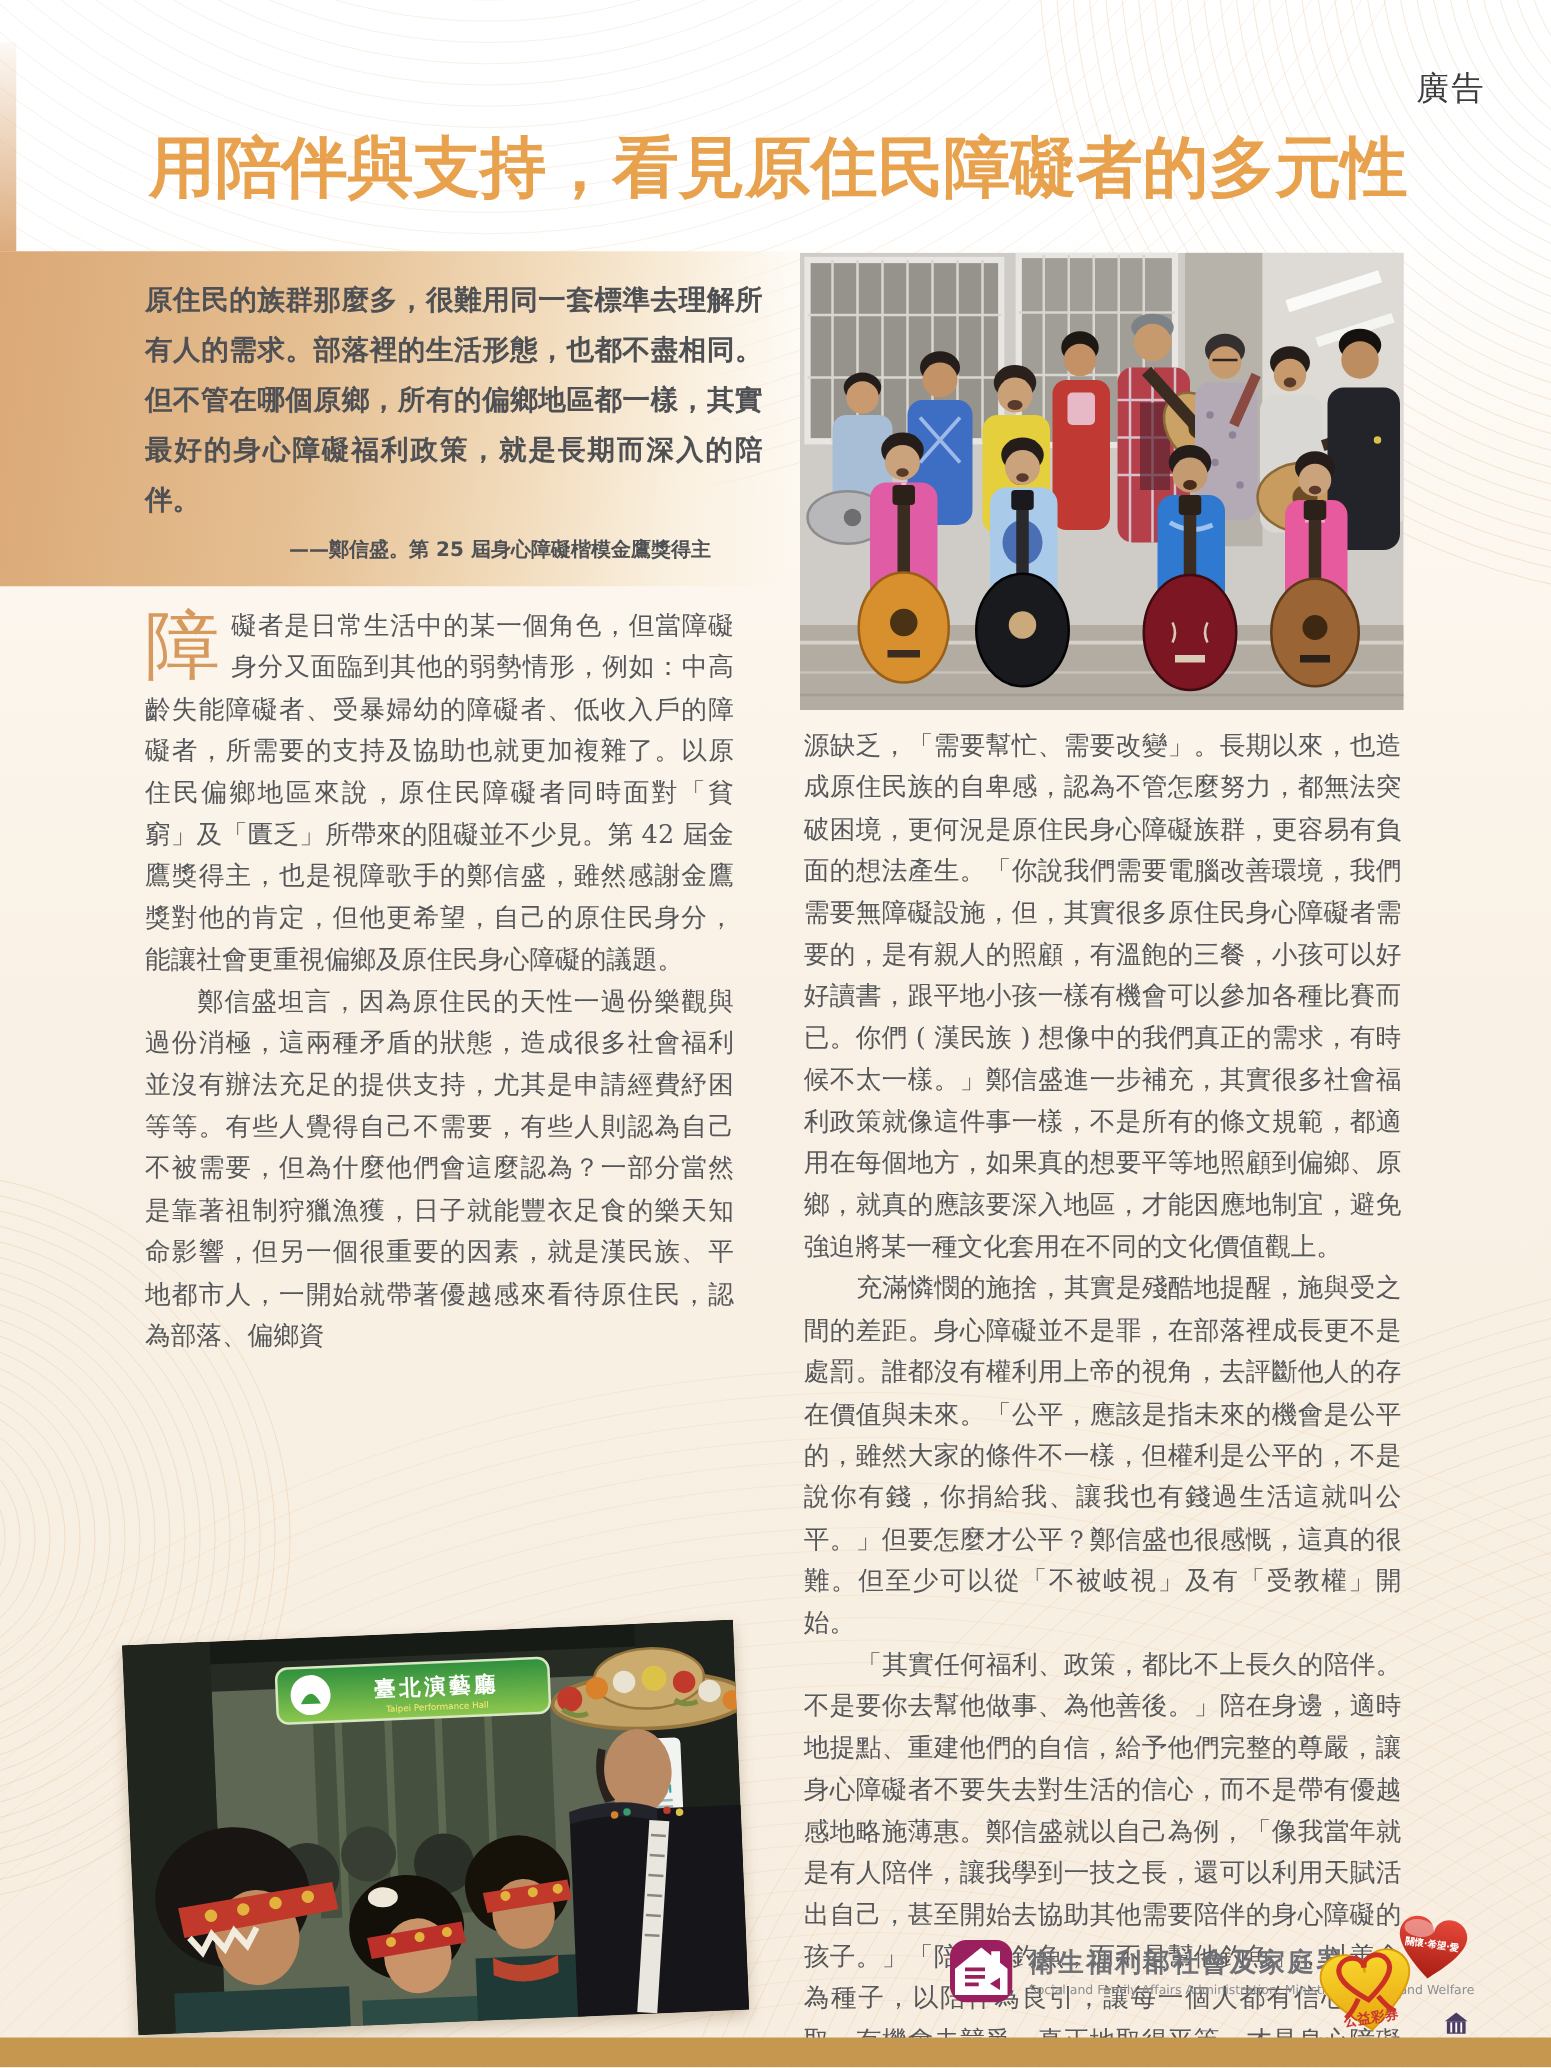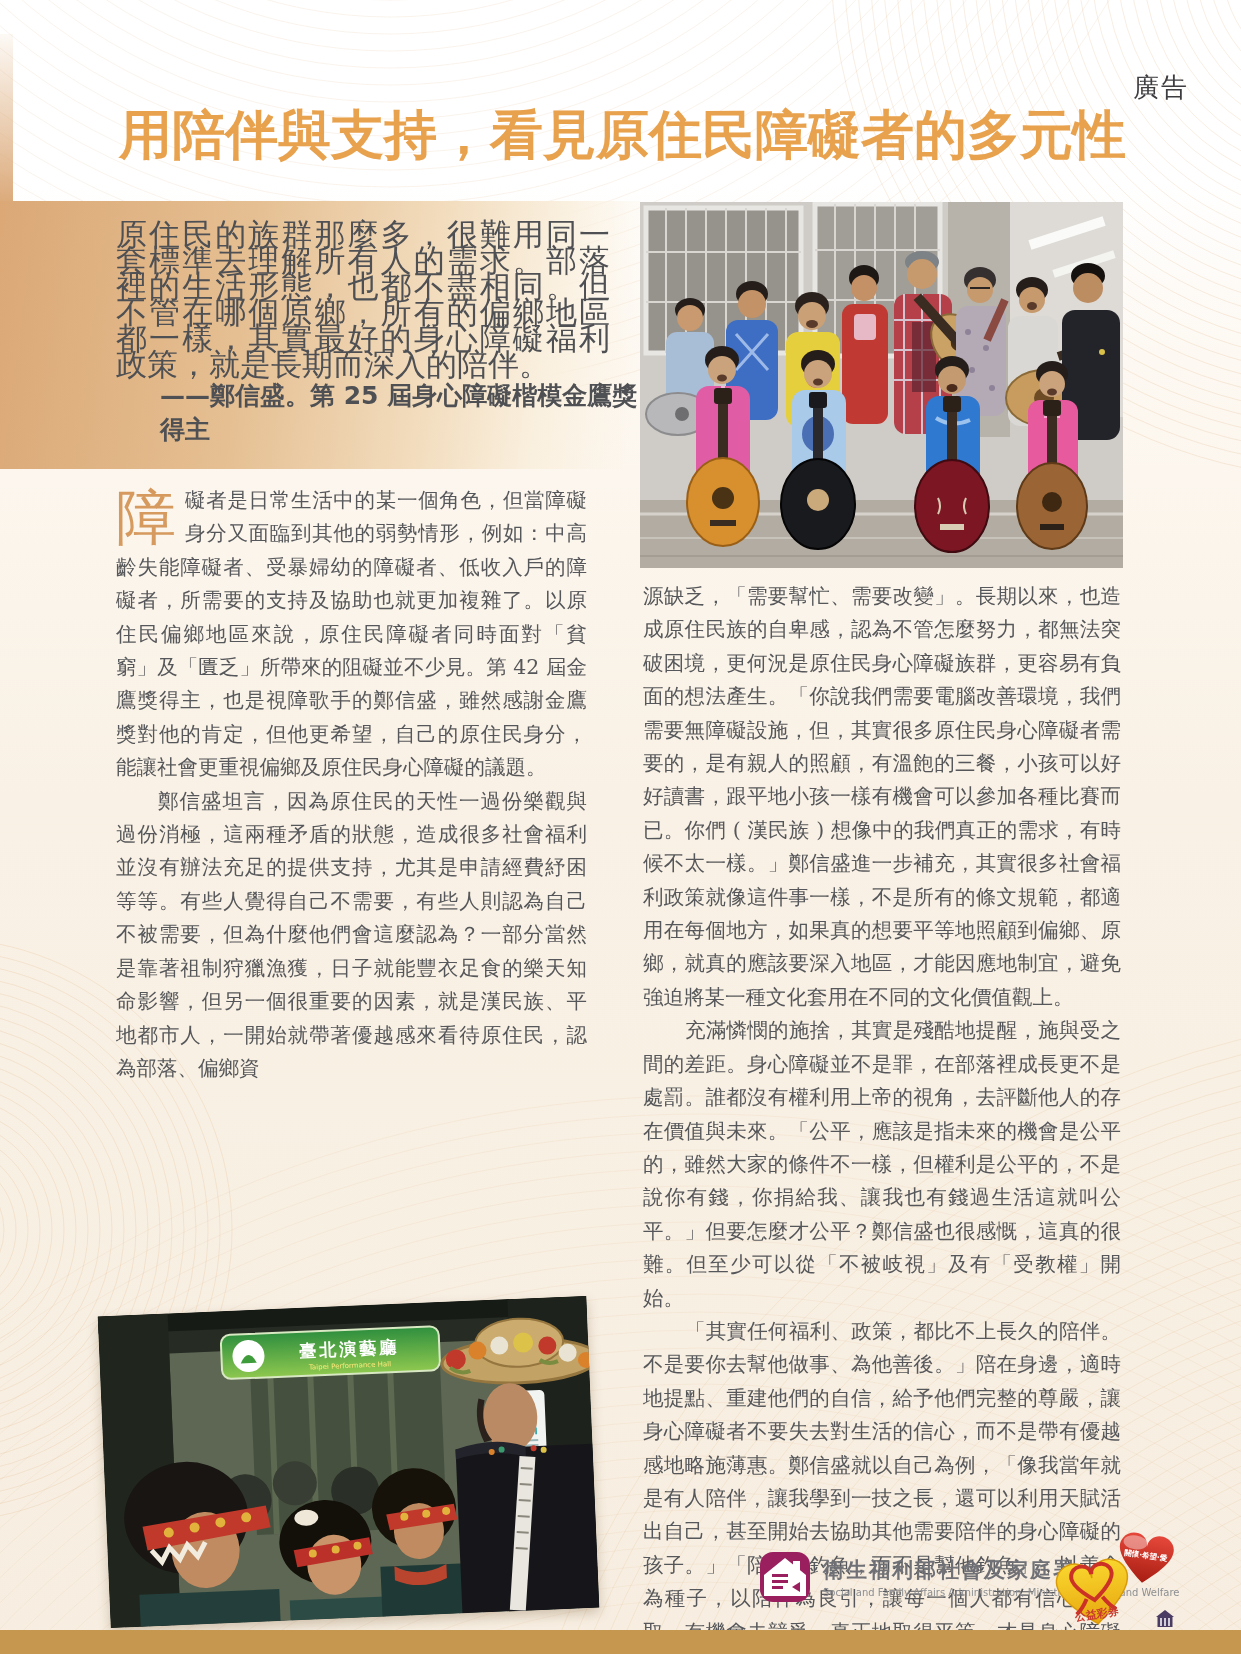--- a/index.html
+++ b/index.html
@@ -8,31 +8,31 @@
     font-family:"DejaVu Serif","Liberation Serif",serif;}
   .deco{position:absolute;left:0;top:0;pointer-events:none;}
   .deco circle{fill:none;stroke:#dcab76;stroke-width:.7;}
   #deco-tl circle{stroke-opacity:.20}
   #deco-tr circle{stroke-opacity:.30}
   #deco-ml circle{stroke-opacity:.30}
   #deco-br1 circle{stroke-opacity:.25}
   #deco-br2 circle{stroke-opacity:.17}
   .left-strip{position:absolute;left:0;top:34px;width:13px;height:167px;
     background:linear-gradient(180deg,rgba(226,180,130,.08),#dcab7c);}
-  .ad-label{position:absolute;left:1133px;top:70px;font-size:26px;color:#3d3d40;
+  .ad-label{position:absolute;left:1133px;top:53px;font-size:26px;color:#3d3d40;
     font-family:"DejaVu Sans","Liberation Sans",sans-serif;font-weight:500;letter-spacing:2px;}
   .title{position:absolute;left:119px;top:104px;margin:0;width:1040px;font-size:53px;line-height:62px;
     font-weight:700;color:#e8a14c;font-family:"DejaVu Sans","Liberation Sans",sans-serif;letter-spacing:0;}
   .quote-block{position:absolute;left:0;top:201px;width:640px;height:268px;box-sizing:border-box;
     padding:20px 0 0 116px;
     background:linear-gradient(97deg,#dba876 0%,#e5bf92 38%,#f2dcbd 66%,#faf0df 84%,rgba(250,246,239,0) 98%);}
-  .quote-text{margin:0;width:494px;font-size:31px;line-height:26px;font-weight:400;color:#4e5054;
+  .quote-text{margin:0;width:494px;font-size:22px;line-height:40px;font-weight:700;color:#4e5054;
     text-align:justify;font-family:"DejaVu Sans","Liberation Sans",sans-serif;}
-  .quote-byline{margin:2px 0 0 0;padding-left:44px;font-size:25px;line-height:34px;font-weight:700;color:#4e5054;
-    font-family:"DejaVu Sans","Liberation Sans",sans-serif;}
+  .quote-byline{margin:2px 0 0 0;padding-left:44px;font-size:16px;line-height:34px;font-weight:700;color:#4e5054;
+    font-family:"DejaVu Sans","Liberation Sans",sans-serif;text-align:center;}
   .photo-top{position:absolute;left:640px;top:202px;width:483px;height:366px;margin:0;overflow:hidden;}
   .col{position:absolute;color:#56575a;}
   .col p{margin:0;font-size:20.5px;line-height:33.4px;text-align:justify;color:#56575a;}
   .col .indent{text-indent:2.05em;}
   .col-left{left:116px;top:484px;width:471px;}
   .col-right{left:643px;top:580px;width:478px;}
   .dropcap{float:left;font-size:60px;line-height:58px;color:#d69a5f;margin:4px 9px 0 0;font-weight:500;}
   .photo-bottom{position:absolute;left:104px;top:1306px;width:489px;height:312px;margin:0;overflow:hidden;
     transform:rotate(-2.4deg);box-shadow:0 5px 12px rgba(90,60,20,.25);}
   .footer-sfaa{position:absolute;left:760px;top:1552px;display:flex;align-items:center;gap:13px;}

